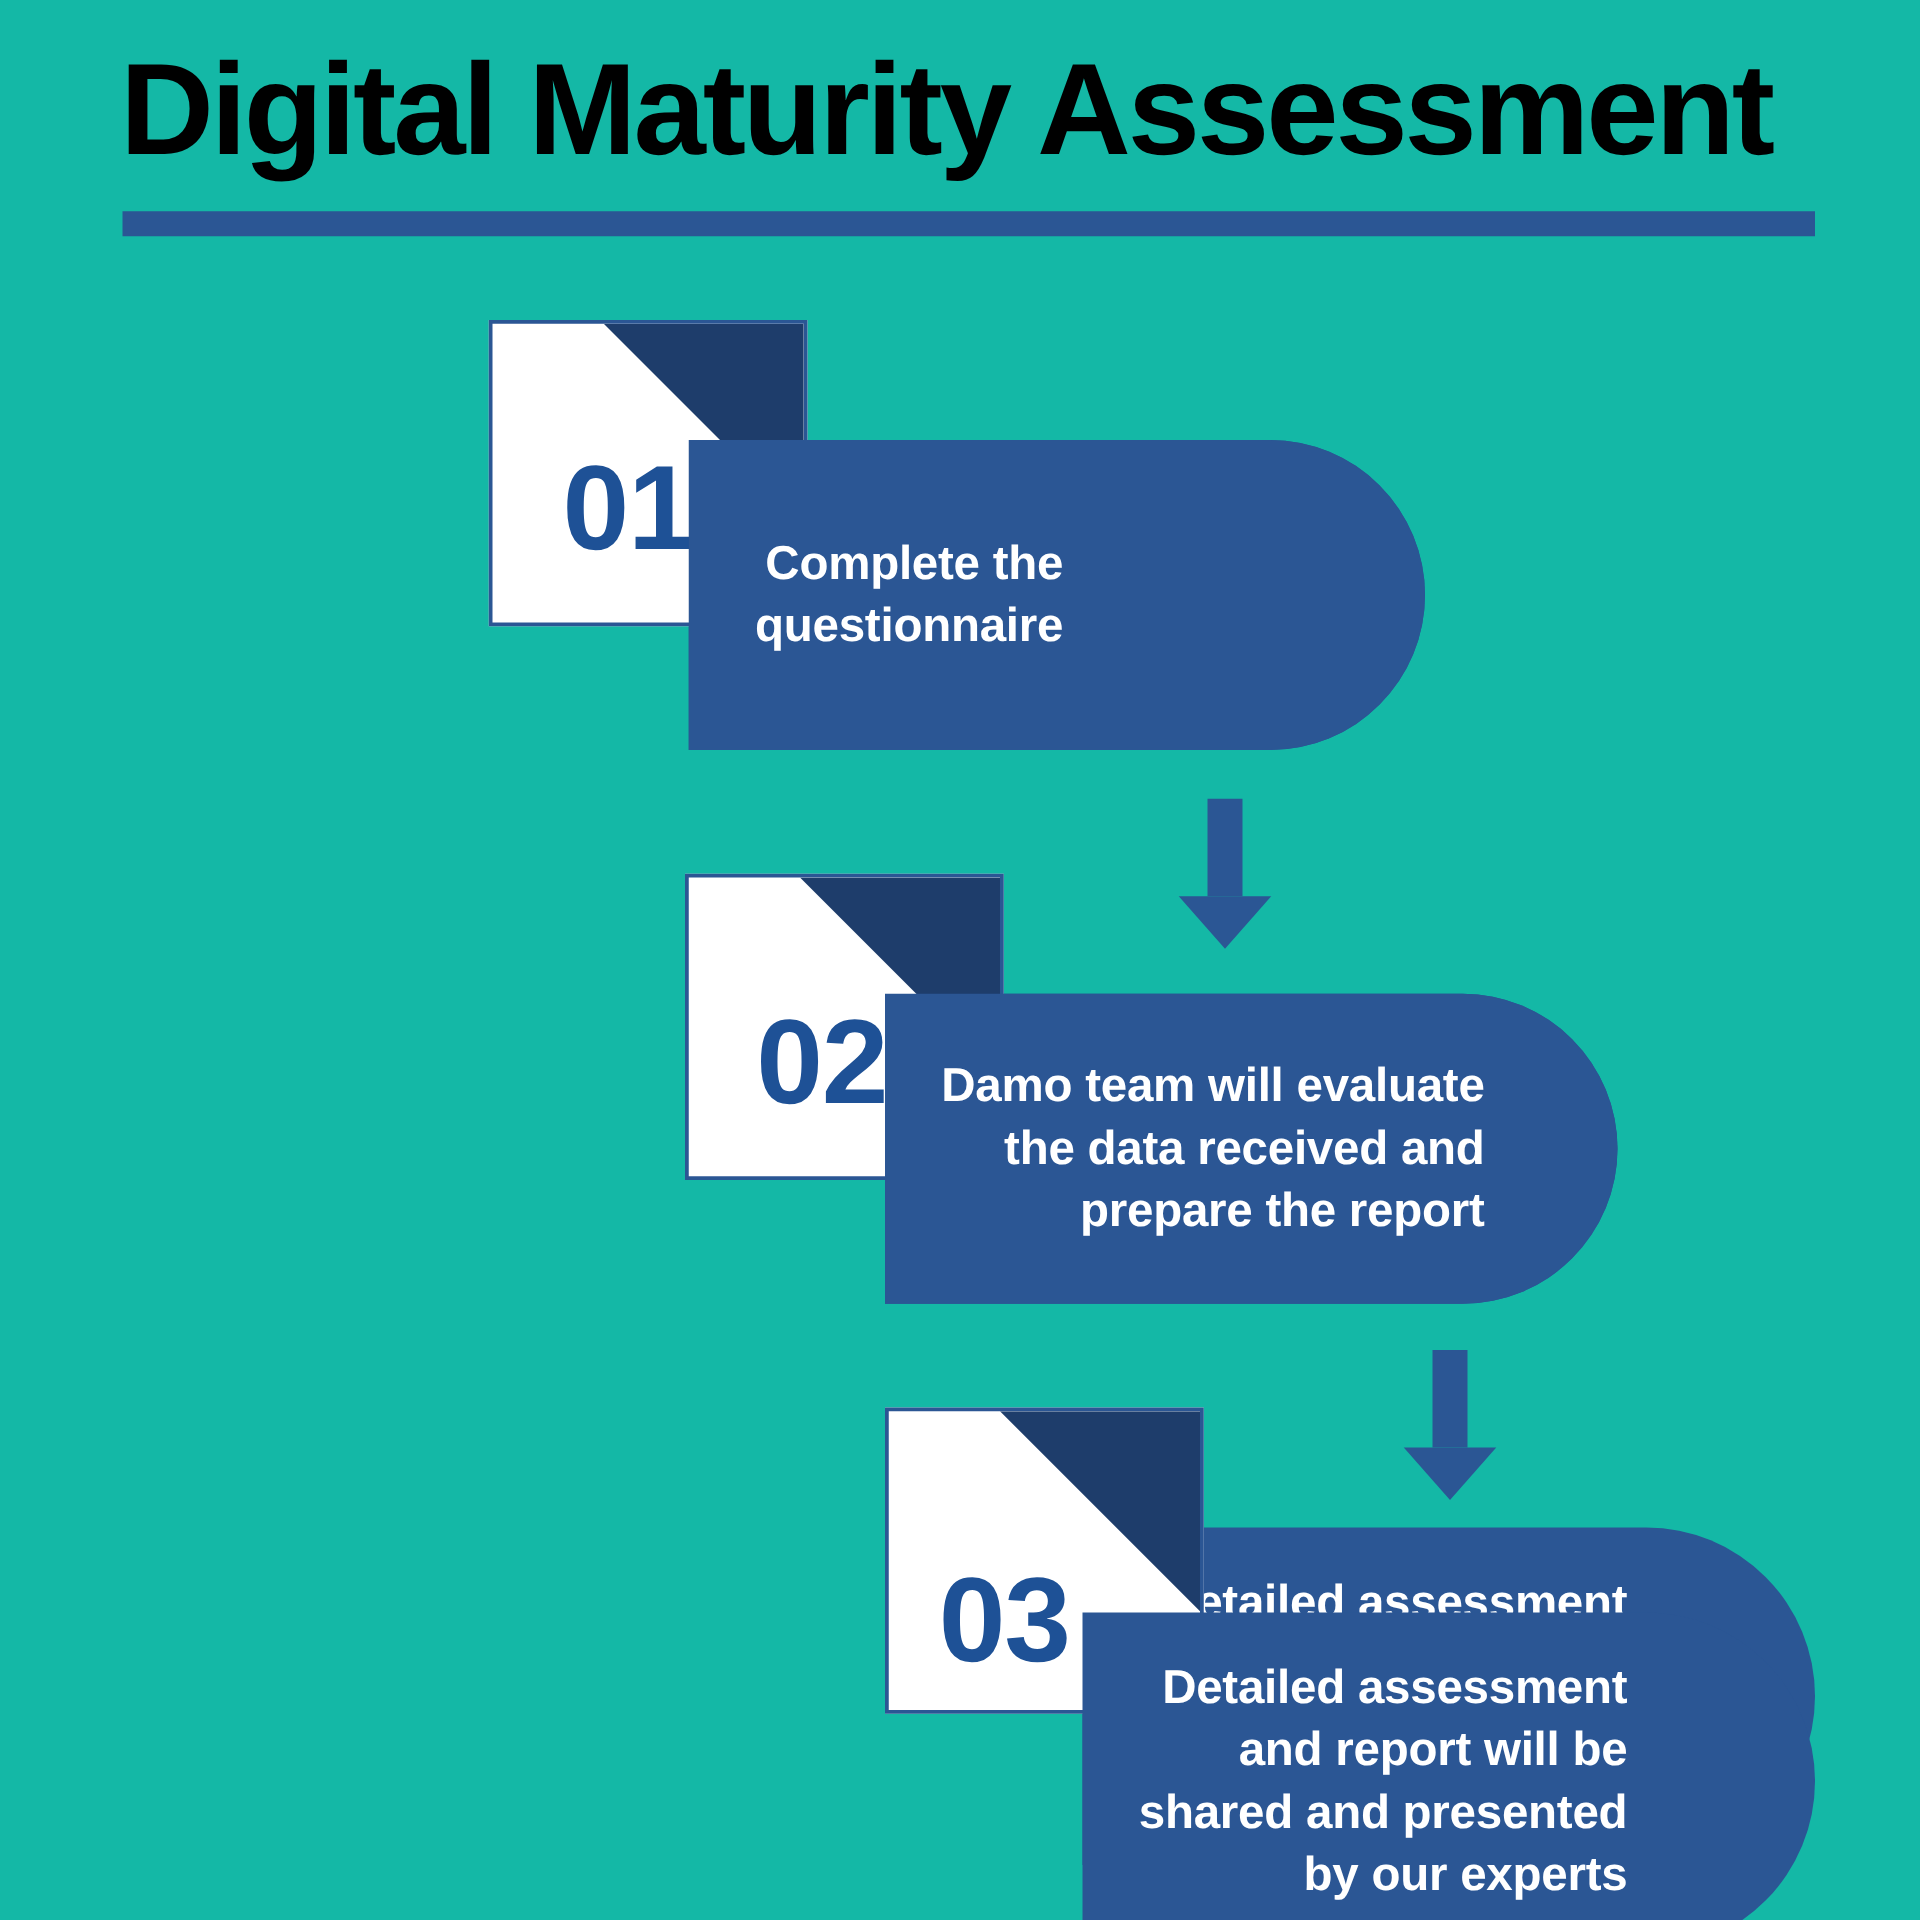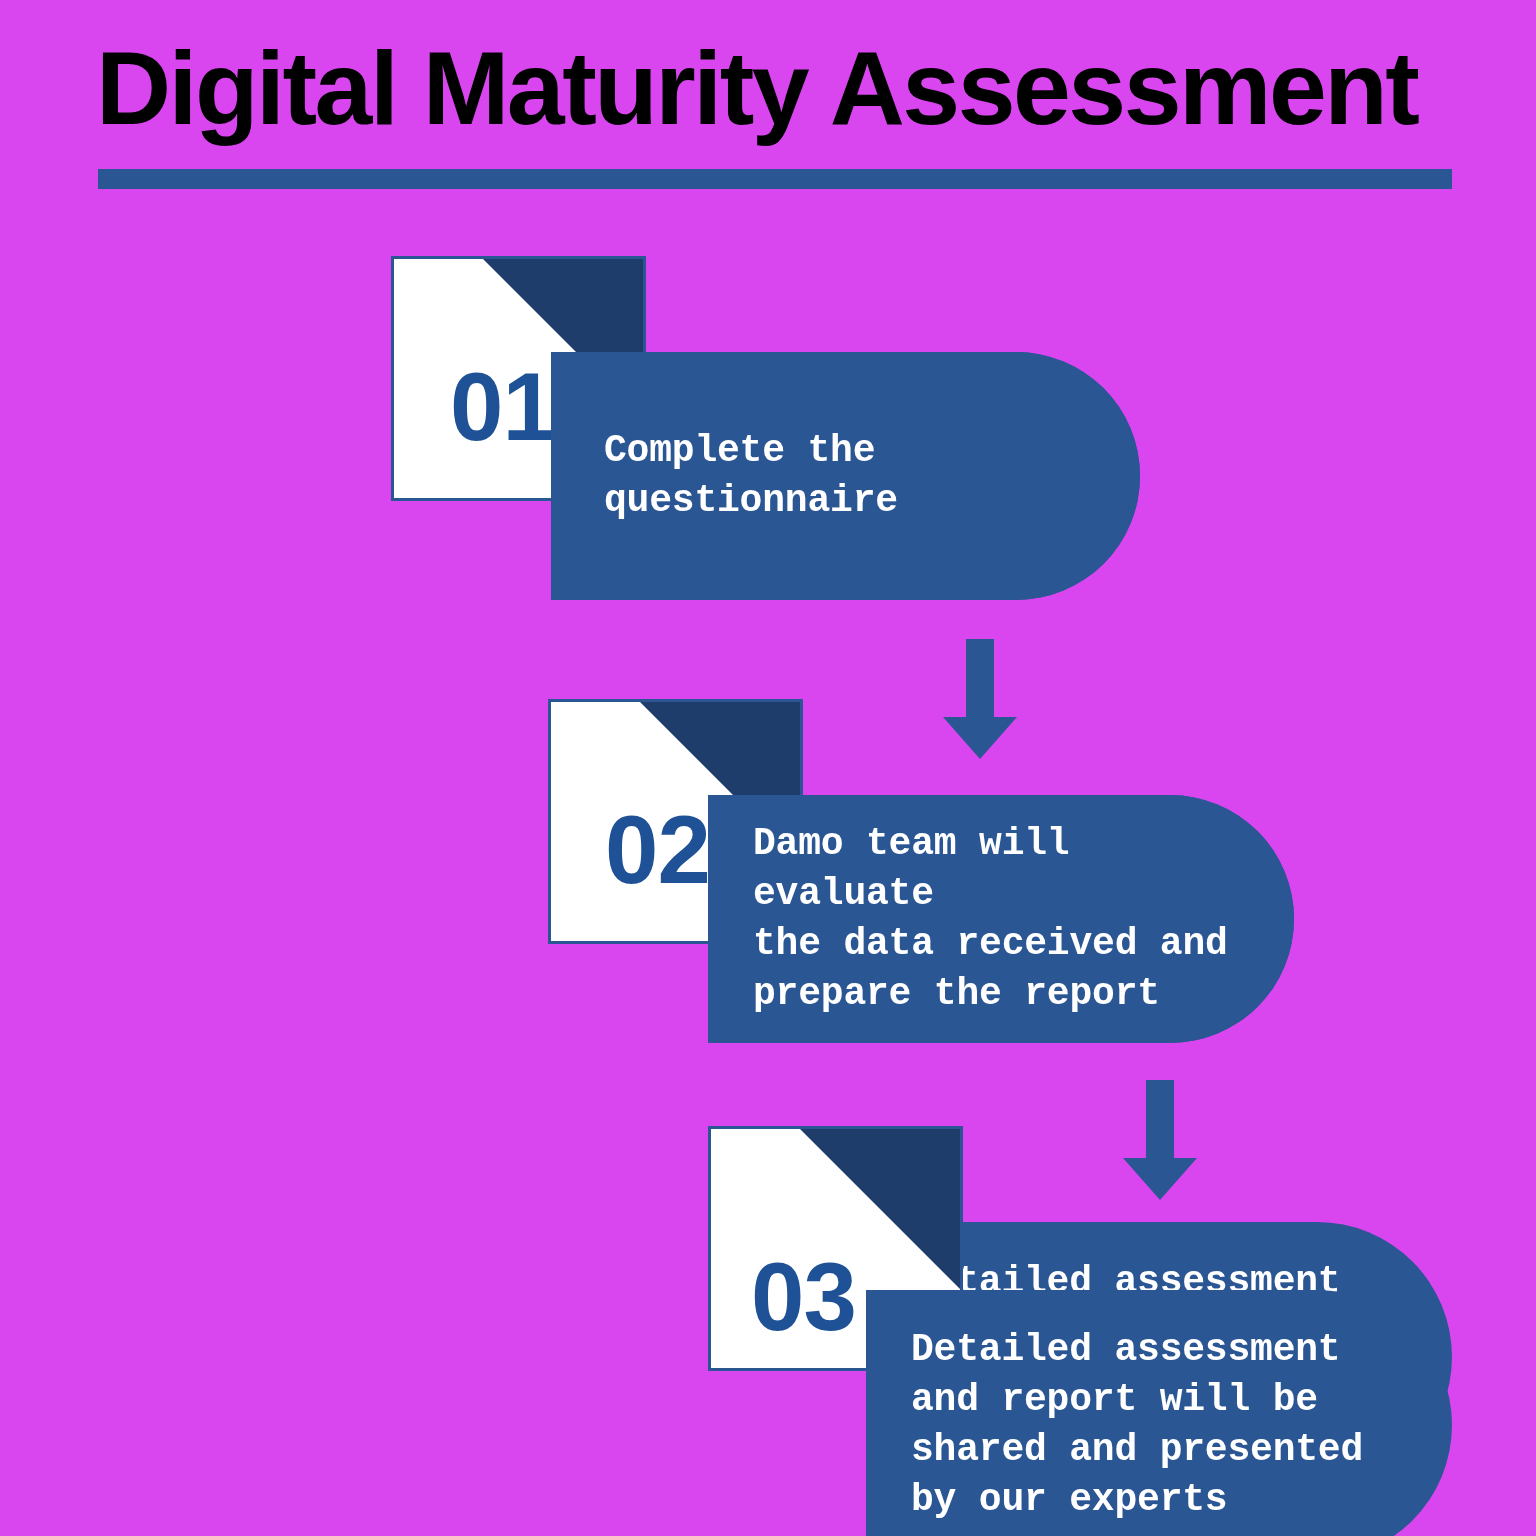--- a/index.html
+++ b/index.html
@@ -5,21 +5,21 @@
 <style>
   html, body {
     margin: 0;
     padding: 0;
     background: #0e1a2e;
   }
   #canvas {
     position: relative;
     width: 1536px;
     height: 1536px;
-    background: #d946ef;
+    background: #14b8a6;
     overflow: hidden;
     font-family: "Liberation Sans", "DejaVu Sans", sans-serif;
   }
 
   
   #page-title {
     position: absolute;
     left: 96px;
     top: 34px;
     width: 1380px;
@@ -50,26 +50,27 @@
   .pill {
     position: absolute;
     background: #2b5694;
     border-radius: 0 9999px 9999px 0;
     box-sizing: border-box;
     display: flex;
     align-items: center;
   }
   .pill-text {
     color: #ffffff;
-    font-family: Liberation Mono, monospace;
+    font-family: Liberation Sans, sans-serif;
     font-weight: bold;
     font-size: 38px;
     line-height: 1.32;
     letter-spacing: -0.2px;
     white-space: pre-line;
+    text-align: right;
     -webkit-font-smoothing: antialiased;
   }
 
   
   .num-card {
     position: absolute;
     background: #ffffff;
     border: 3px solid #2b5694;
     box-sizing: border-box;
     overflow: hidden;

